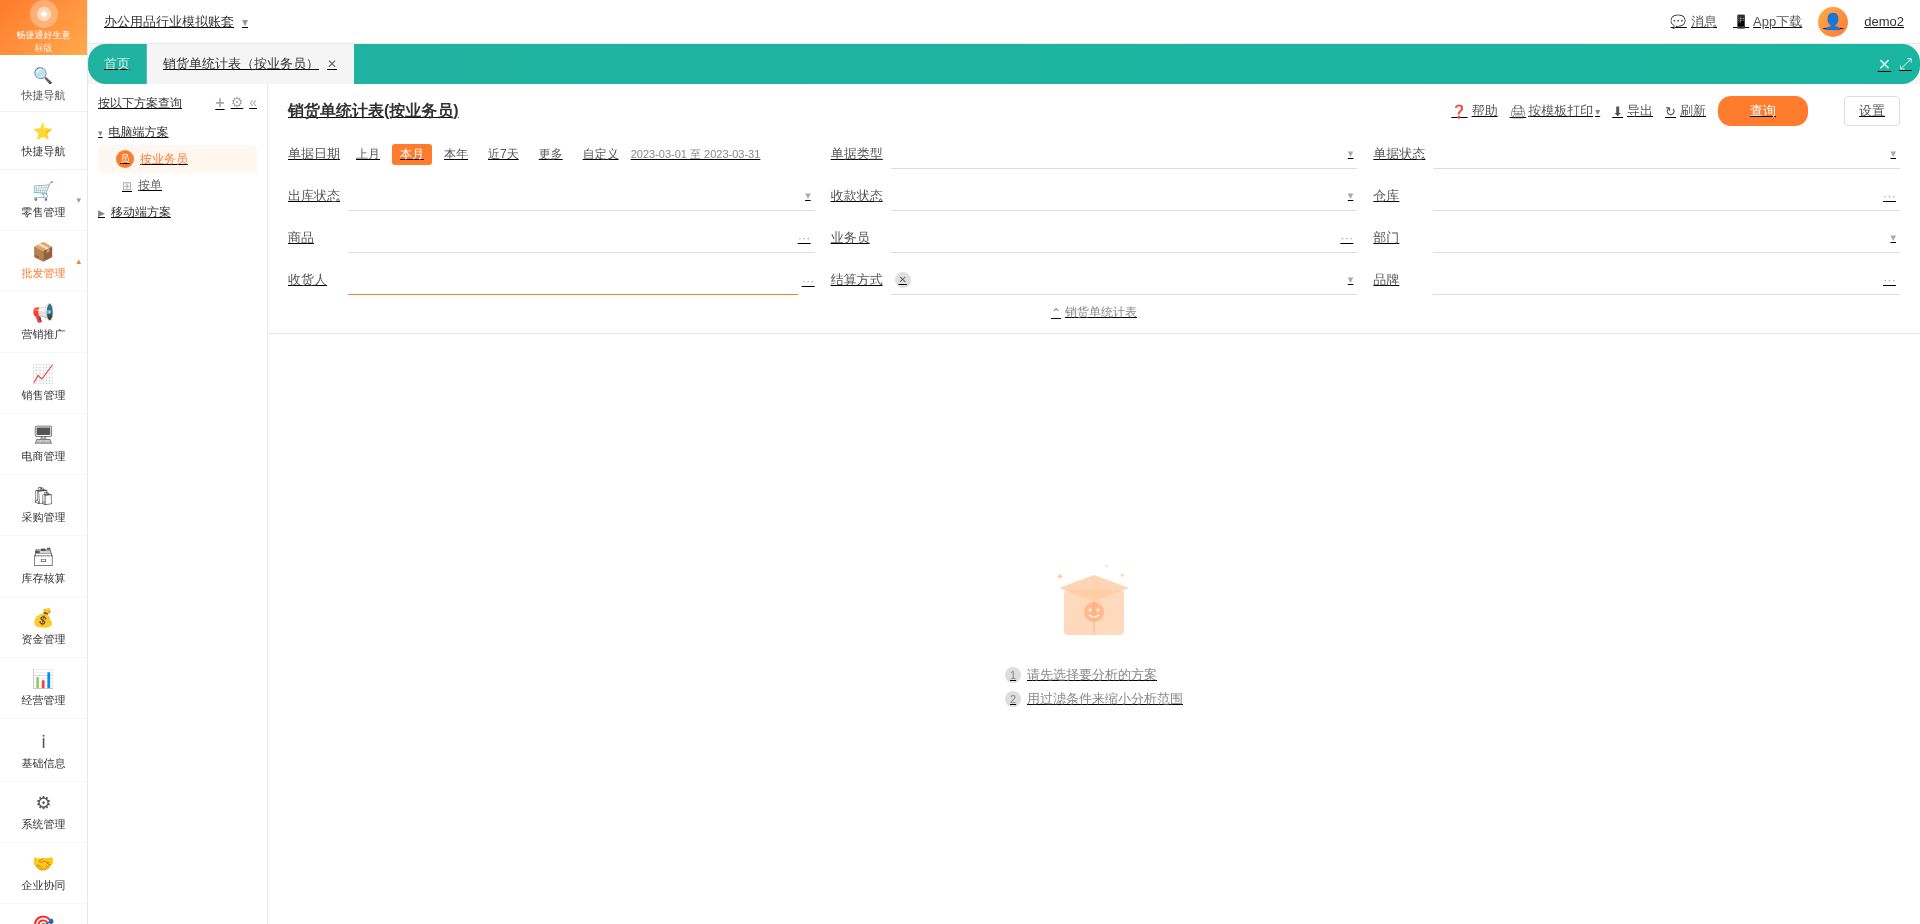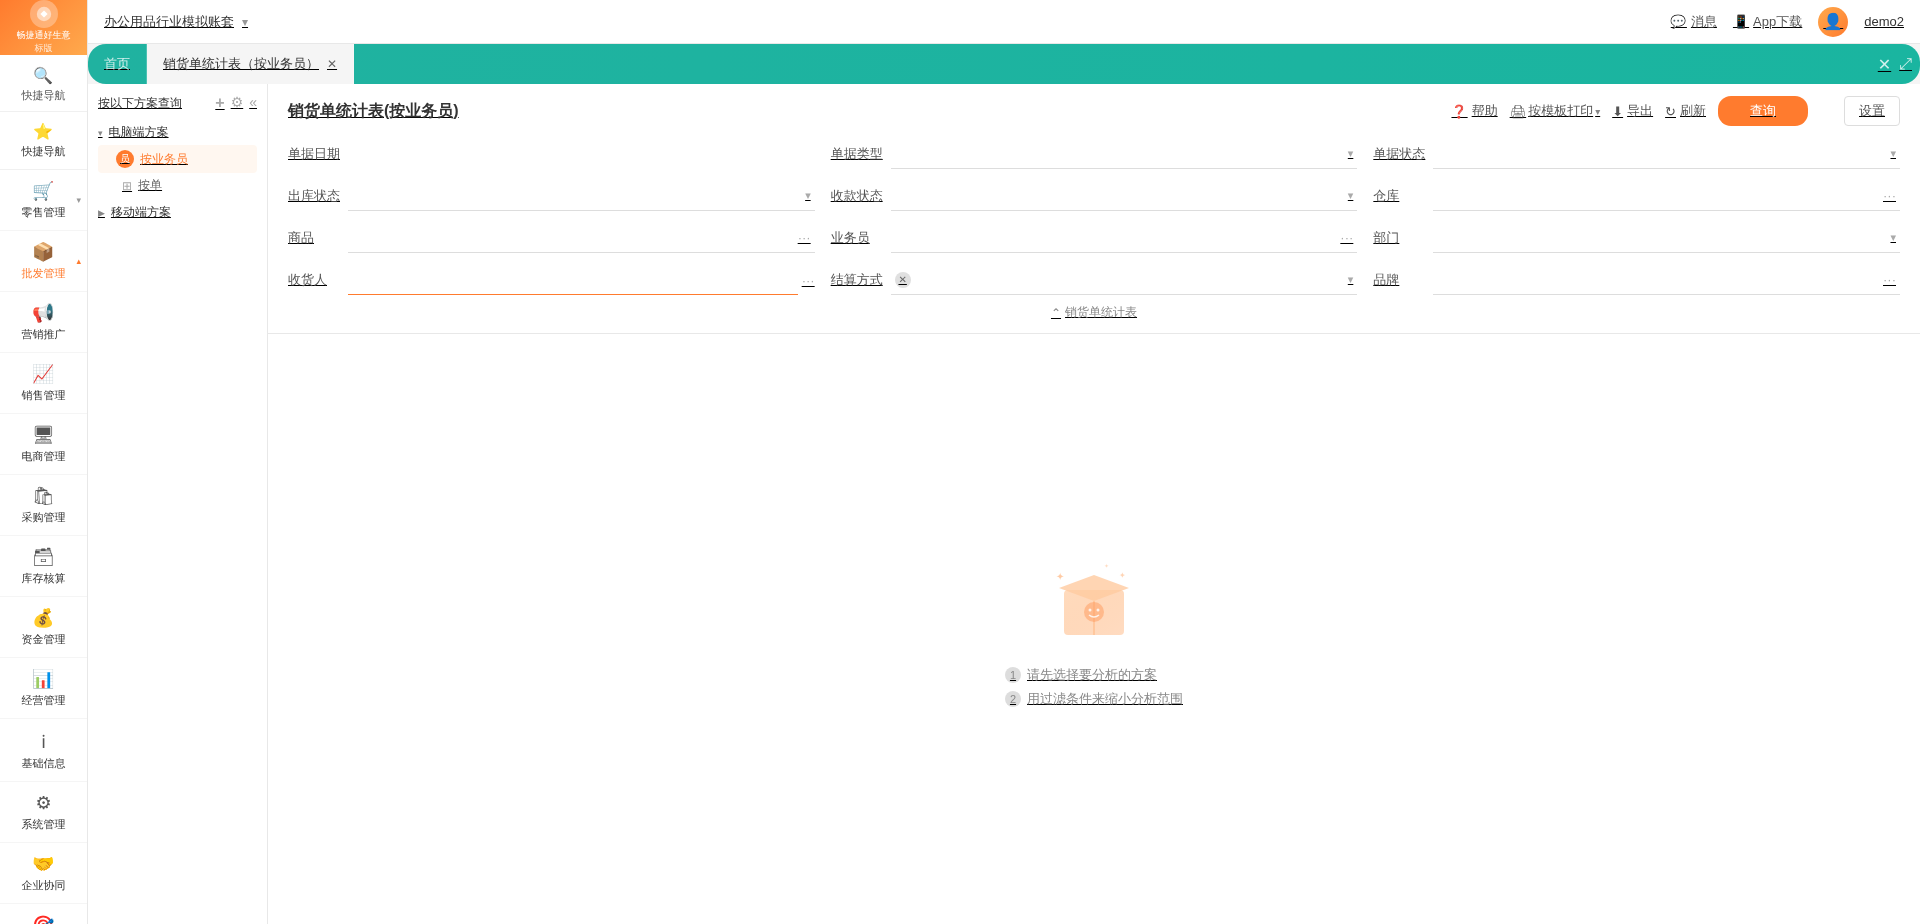--- a/index.html
+++ b/index.html
@@ -641,20 +641,29 @@
             </div>
             <button class="action-btn-primary">查询</button>
             <button class="action-btn-secondary">设置</button>
           </div>
         </div>
 
         <div class="filter-grid">
 
           <div class="filter-row">
             <span class="filter-label">单据日期</span>
+            <div class="date-row">
+              <button class="date-btn">上月</button>
+              <button class="date-btn active">本月</button>
+              <button class="date-btn">本年</button>
+              <button class="date-btn">近7天</button>
+              <button class="date-btn">更多</button>
+              <button class="date-btn">自定义</button>
+              <span class="date-range">2023-03-01 至 2023-03-31</span>
+            </div>
           </div>
 
           <div class="filter-row">
             <span class="filter-label">单据类型</span>
             <div class="filter-select">
               <span class="chevron">▾</span>
             </div>
           </div>
 
           <div class="filter-row">

